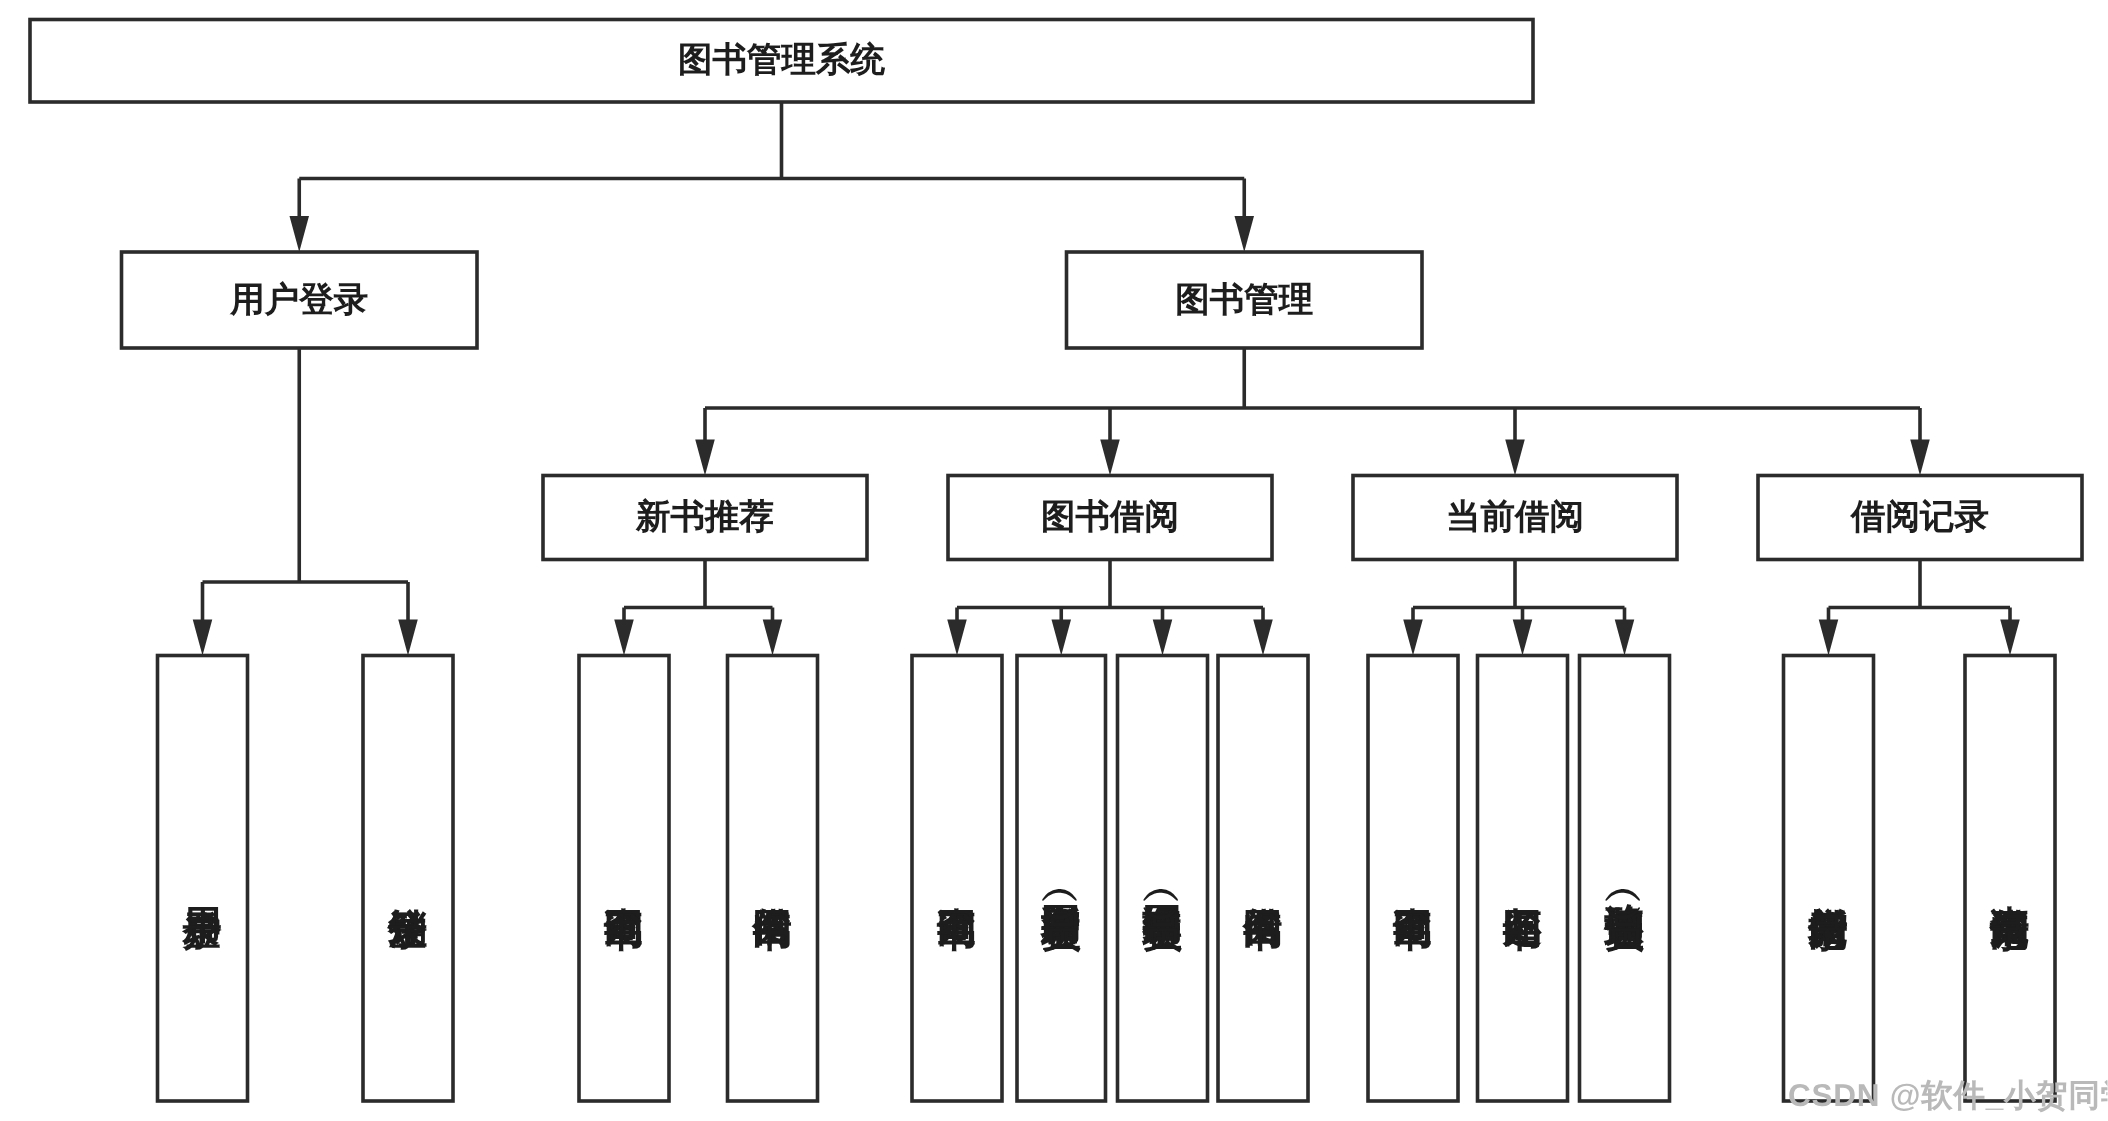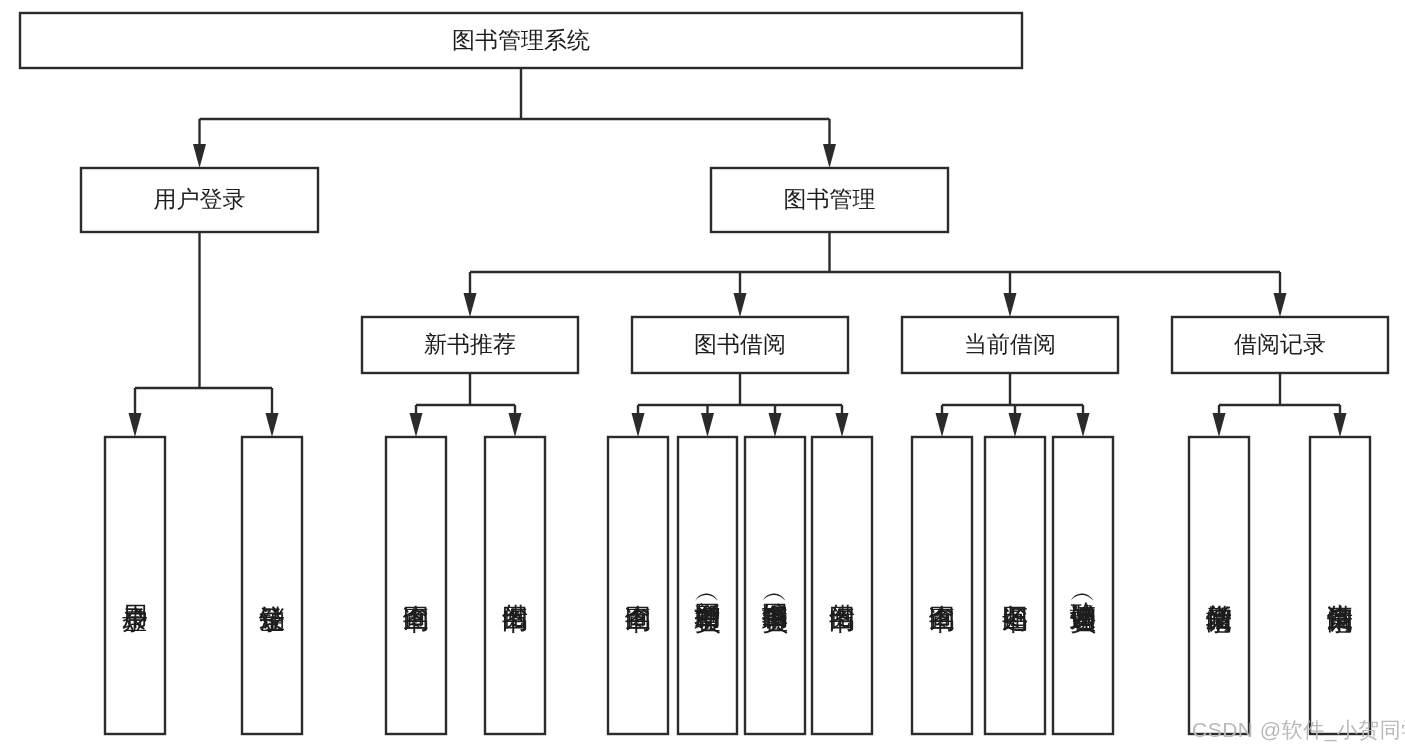--- a/index.html
+++ b/index.html
@@ -11,20 +11,21 @@
     width: 1405px;
     height: 747px;
     font-family: "Liberation Sans", "DejaVu Sans", sans-serif;
     overflow: hidden;
   }
   #diagram-root {
     position: relative;
     width: 1405px;
     height: 747px;
     background: #ffffff;
+    font-weight: bold;
   }
   svg.flow {
     position: absolute;
     left: 0;
     top: 0;
     width: 1405px;
     height: 747px;
     display: block;
   }
   .node-rect {

